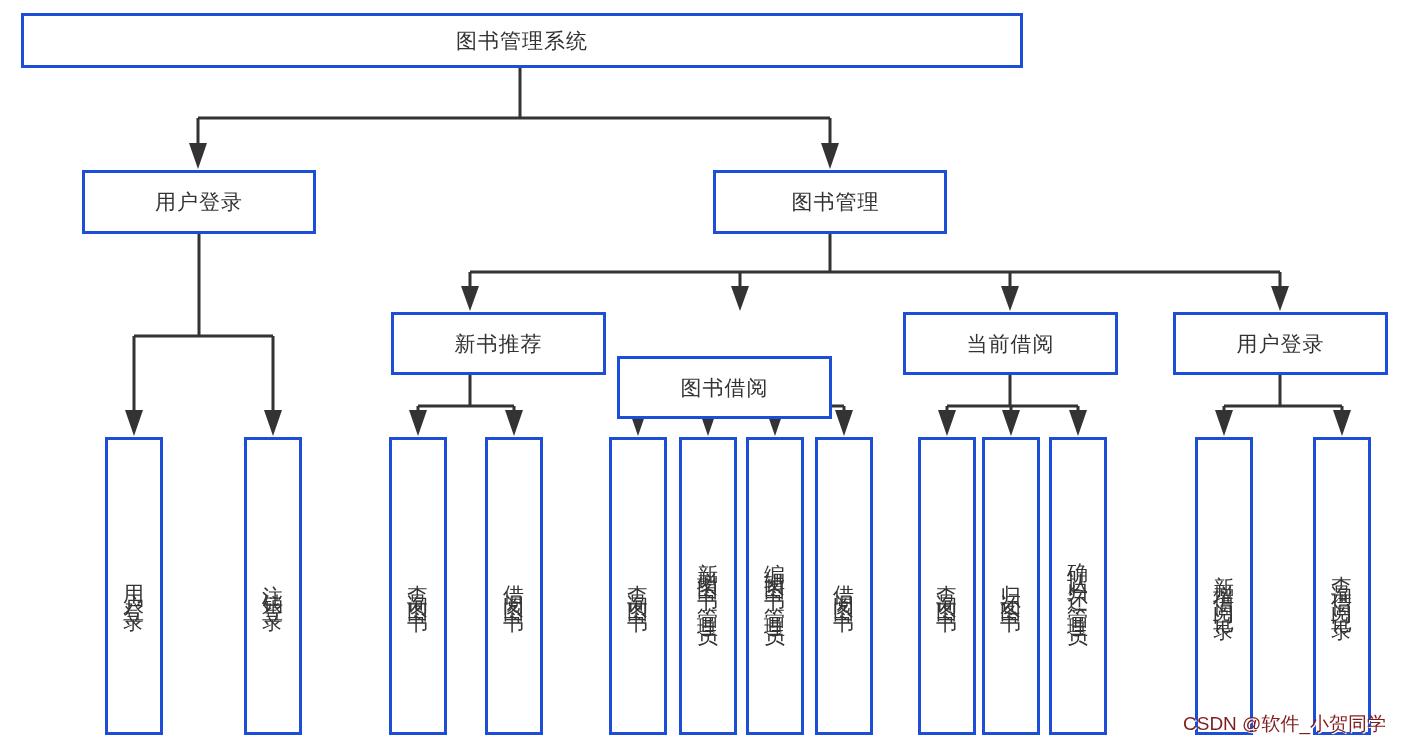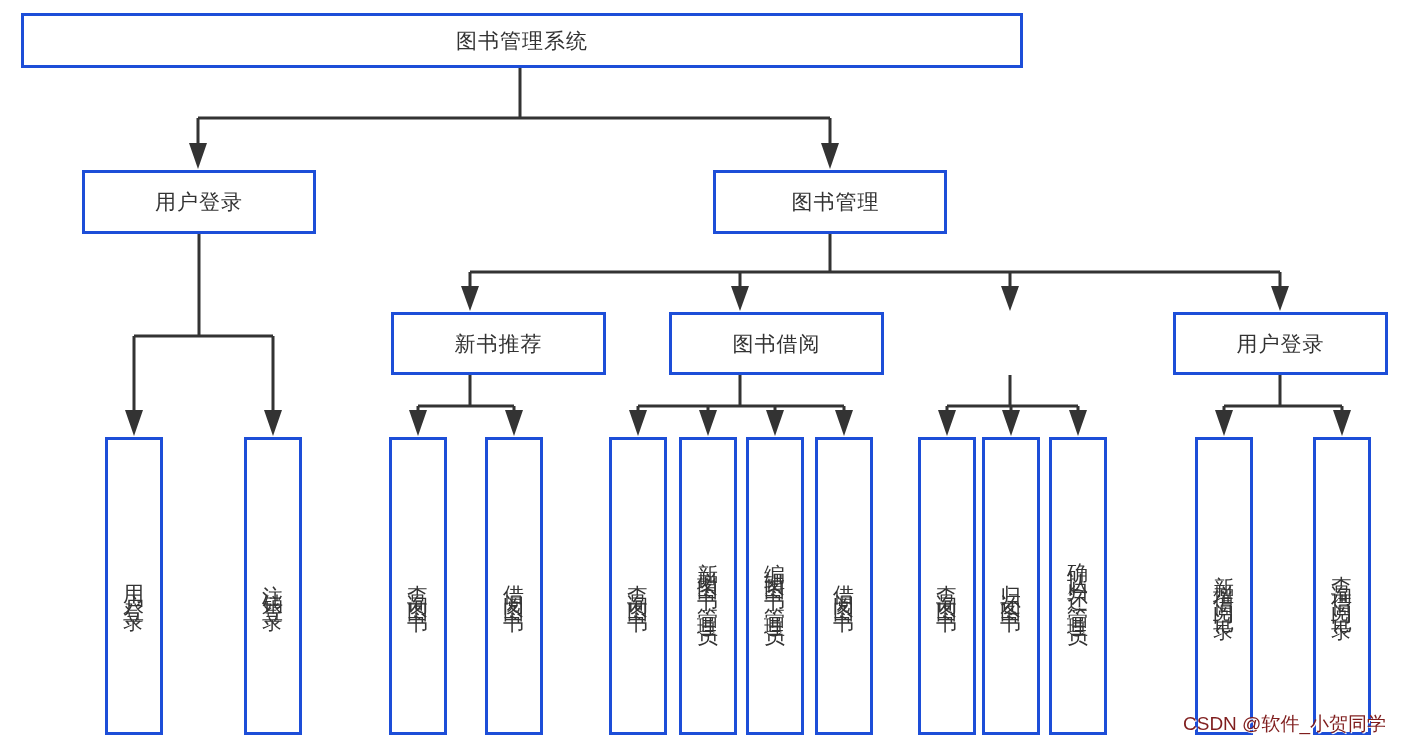--- a/index.html
+++ b/index.html
@@ -35,21 +35,21 @@
     z-index: 2;
     font-size: 21px;
     letter-spacing: 1px;
     text-align: center;
   }
   .node.root   { left: 21px;  top: 13px;  width: 1002px; height: 55px; }
   .node.l2a    { left: 82px;  top: 170px; width: 234px;  height: 64px; }
   .node.l2b    { left: 713px; top: 170px; width: 234px;  height: 64px; padding-left: 11px; }
   .node.l3     { top: 312px;  width: 215px; height: 63px; }
   .node.l3.p1  { left: 370px; margin-left: 21px;  }
-  .node.l3.p2  { left: 669px;  }
+  .node.l3.p2  { left: 617px; margin-top: 44px;  }
   .node.l3.p3  { left: 903px;  }
   .node.l3.p4  { left: 1173px; }
   .node.leaf {
     top: 437px;
     width: 58px;
     height: 298px;
     writing-mode: vertical-rl;
     text-orientation: mixed;
     letter-spacing: 9px;
     font-size: 21px;
@@ -138,20 +138,21 @@
     </g>
   </svg>
 
   <div class="node root">图书管理系统</div>
 
   <div class="node l2a">用户登录</div>
   <div class="node l2b">图书管理</div>
 
   <div class="node l3 p1">新书推荐</div>
   <div class="node l3 p2">图书借阅</div>
+  <div class="node l3 p3">当前借阅</div>
   <div class="node l3 p4">用户登录</div>
 
   <div class="node leaf x1">用户登录</div>
   <div class="node leaf x2">注销登录</div>
 
   <div class="node leaf x3">查询图书</div>
   <div class="node leaf x4">借阅图书</div>
 
   <div class="node leaf x5">查询图书</div>
   <div class="node leaf x6">新增图书（管理员）</div>

